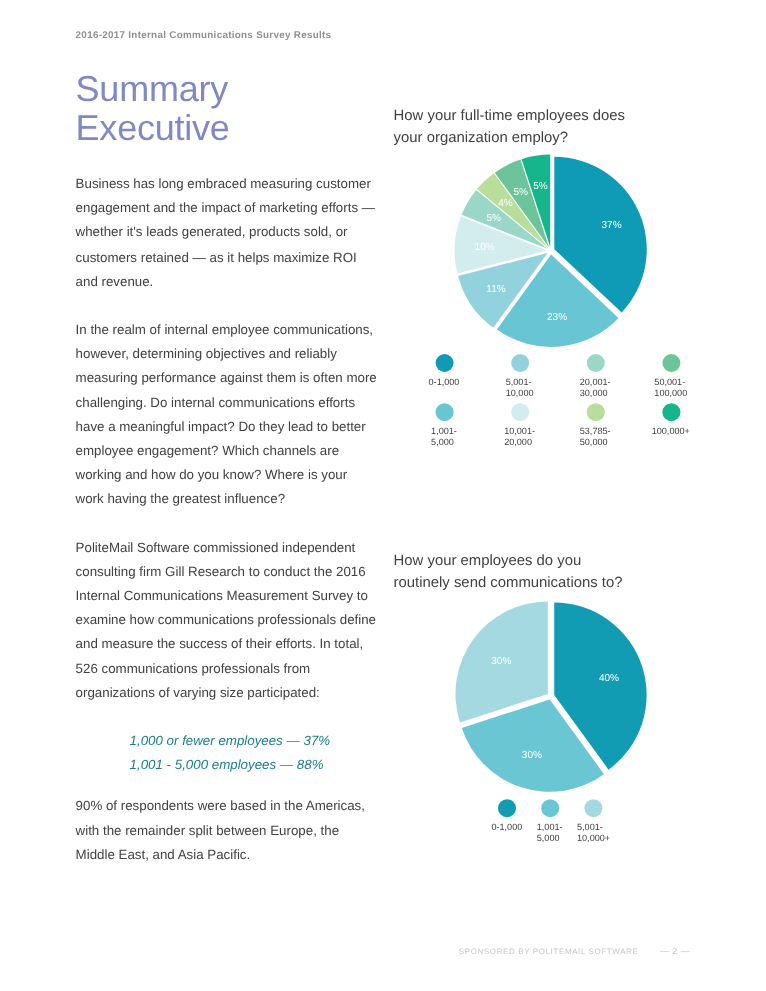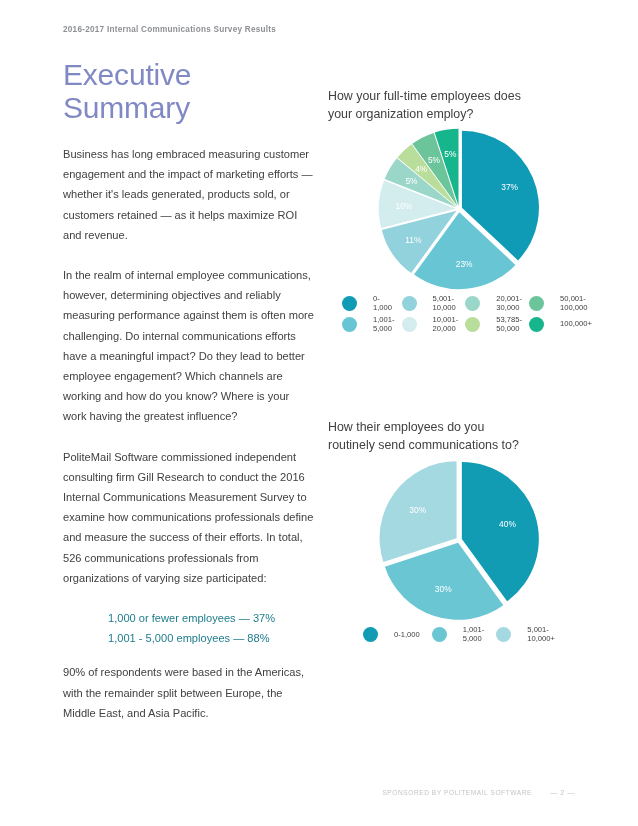--- a/index.html
+++ b/index.html
@@ -53,20 +53,21 @@
     line-height: 20.2px;
     color: #414042;
     margin: 0 0 20px 0;
   }
   .body-par:last-child { margin-bottom: 16px; }
 
   .bullet-list {
     list-style: none;
     margin: 0 0 14px 0;
     padding: 0 0 0 45px;
+    font-style: italic;
   }
   .bullet-list li {
     font-size: 11.1px;
     line-height: 20.2px;
     color: #1e7d8c;
   }
 
   
   .right-col {
     position: absolute;
@@ -100,21 +101,22 @@
     width: 245px;
   }
   .legend-b {
     grid-template-columns: repeat(3, auto);
     justify-content: center;
     column-gap: 12px;
   }
   .legend-item {
     display: flex;
     align-items: center;
-    gap: 16px;
+    gap: 5px;
+    flex-direction: column;
   }
   .legend-swatch {
     width: 15px;
     height: 15px;
     border-radius: 50%;
     flex: 0 0 auto;
   }
   .legend-label {
     font-size: 7.6px;
     line-height: 8.6px;
@@ -153,22 +155,22 @@
 </style>
 </head>
 <body>
 
 <div class="page">
 
   <div class="running-head">2016-2017 Internal Communications Survey Results</div>
 
   <div class="left-col">
     <h1 class="doc-title">
+      <span class="t-line">Summary</span>
       <span class="t-line">Executive</span>
-      <span class="t-line">Summary</span>
     </h1>
     <p class="body-par">Business has long embraced measuring customer engagement and the impact of marketing efforts — whether it's leads generated, products sold, or customers retained — as it helps maximize ROI and revenue.</p>
     <p class="body-par">In the realm of internal employee communications, however, determining objectives and reliably measuring performance against them is often more challenging. Do internal communications efforts have a meaningful impact? Do they lead to better employee engagement? Which channels are working and how do you know? Where is your work having the greatest influence?</p>
     <p class="body-par">PoliteMail Software commissioned independent consulting firm Gill Research to conduct the 2016 Internal Communications Measurement Survey to examine how communications professionals define and measure the success of their efforts. In total, 526 communications professionals from organizations of varying size participated:</p>
     <ul class="bullet-list">
       <li>1,000 or fewer employees — 37%</li>
       <li>1,001 - 5,000 employees — 88%</li>
     </ul>
     <p class="body-par">90% of respondents were based in the Americas, with the remainder split between Europe, the Middle East, and Asia Pacific.</p>
   </div>
@@ -237,21 +239,21 @@
           </div>
           <div class="legend-item">
             <span class="legend-swatch" style="background: rgb(23, 181, 140);"></span>
             <span class="legend-label">100,000+</span>
           </div>
         </div>
     </div>
 
     <div class="chart-block" style="margin-top:86px;">
       <p class="chart-q">
-        <span>How their employees do you</span><br>
+        <span>How your employees do you</span><br>
         <span>routinely send communications to?</span>
       </p>
       <div class="pie-wrap">
         <svg id="pie2" width="190" height="172" viewBox="0 0 190 172">
             <path d="M 97.85316954888546 85.07294901687516 L 97.85316954888546 8.072949016875157 A 77 77 0 0 1 143.11263397540588 147.3672575837461 Z" fill="#119cb4"></path>
             <text x="143.50388233105284" y="73.24013328687768" text-anchor="middle" class="slice-label">40%</text>
             <path d="M 94.07294901687516 88.85316954888546 L 139.33241344339558 151.14747811575643 A 77 77 0 0 1 20.84159726214834 112.64747811575641 Z" fill="#6bc6d3"></path>
             <text x="79.24013328687768" y="137.50388233105284" text-anchor="middle" class="slice-label">30%</text>
             <path d="M 92.57294901687516 84.23664424312258 L 19.34159726214834 108.03095280999354 A 77 77 0 0 1 92.57294901687514 7.2366442431225835 Z" fill="#a5d9e1"></path>
             <text x="53.74013328687767" y="59.022952133083876" text-anchor="middle" class="slice-label">30%</text>

